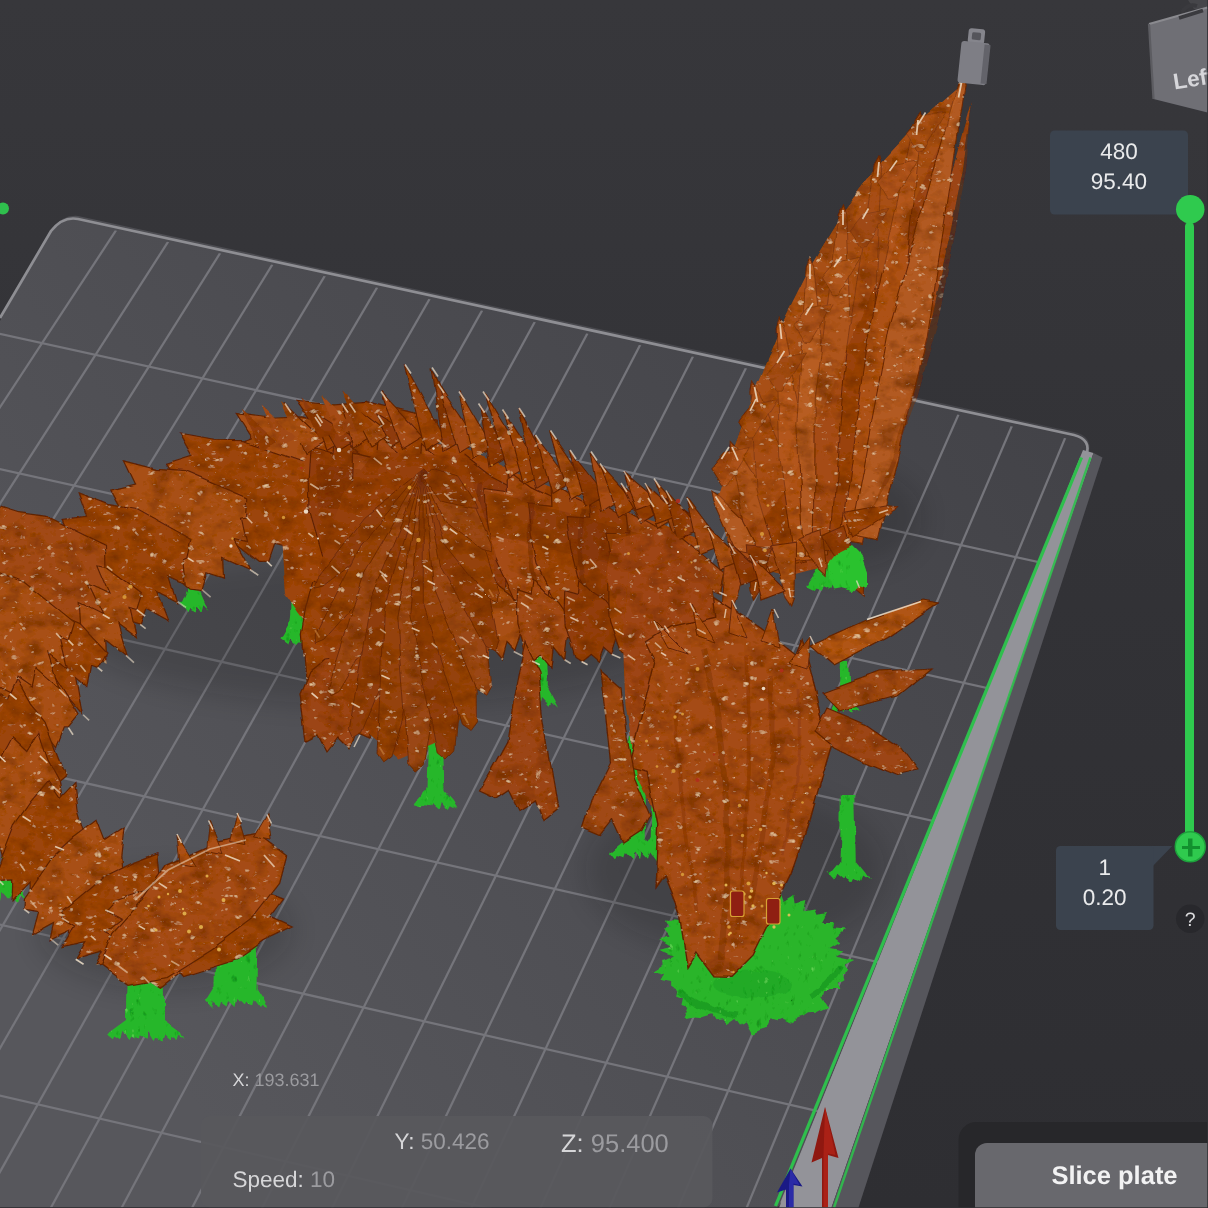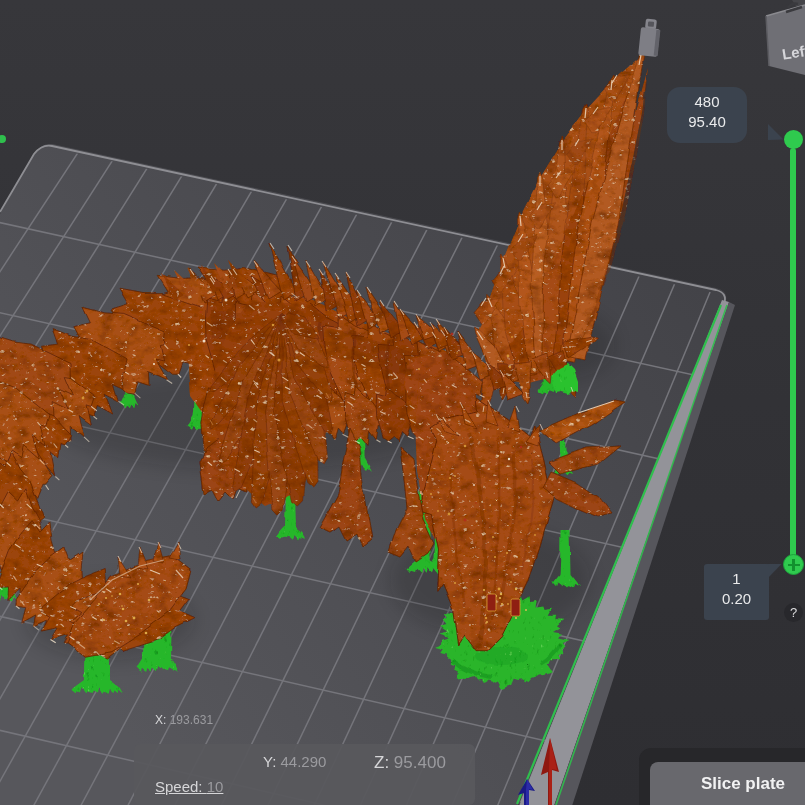--- a/index.html
+++ b/index.html
@@ -524,27 +524,27 @@
       <polygon points="766,16 805,5 805,75 769,66" fill="#6f6f75"></polygon>
       <path d="M 766,16 L 805,5" stroke="#8a8a8f" stroke-width="1.5" fill="none"></path>
       <path d="M 766,16 L 769,66" stroke="#5c5c61" stroke-width="1.5" fill="none"></path>
       <g transform="rotate(-9 793 52)">
         <text x="782" y="58" font-family="Liberation Sans, sans-serif" font-size="15" font-weight="bold" fill="#d6d6da">Left</text>
       </g>
       <path d="M 788,8 q 4,-6 10,-4 M 786,12 l 16,-5" stroke="#3a3a3e" stroke-width="2.5" fill="none"></path>
       <polygon points="768,124 783.5,139.5 768,140" fill="#3b434e"></polygon>
       <polygon points="766,564 781.5,564 766,580" fill="#3b434e"></polygon>
     </svg>
-<div class="tt" style="left:667px;top:87px;width:80px;height:51px;padding-top:5px;border-radius:13px;">480<br>95.40</div>
+<div class="tt" style="left:700px;top:87px;width:92px;height:51px;padding-top:5px;">480<br>95.40</div>
 <div class="abs" style="left:790px;top:148px;width:6px;height:410px;background:#2fca4e;border-radius:3px;"></div>
 <div class="abs" style="left:784px;top:130px;width:19px;height:19px;background:#2fca4e;border-radius:50%;"></div>
 <div class="tt" style="left:704px;top:564px;width:65px;height:51px;padding-top:5px;">1<br>0.20</div>
 <div class="abs" style="left:783px;top:554px;width:21px;height:21px;background:#2fca4e;border:1.5px solid #1da23c;border-radius:50%;box-sizing:border-box;"></div>
 <div class="abs" style="left:787.5px;top:563.7px;width:12px;height:2.6px;background:#12912e;"></div>
 <div class="abs" style="left:792.2px;top:558.5px;width:2.6px;height:12px;background:#12912e;"></div>
 <div class="abs" style="left:784px;top:603px;width:19px;height:19px;background:#28282c;border-radius:50%;color:#dcdcde;font-size:13px;text-align:center;line-height:19px;">?</div>
 <div class="abs" style="left:639px;top:748px;width:166px;height:57px;background:#27272a;border-radius:12px 0 0 0;"></div>
 <div class="abs" style="left:650px;top:762px;width:186px;height:50px;background:#68686d;border-radius:8px;color:#f2f2f3;font-size:17px;font-weight:bold;text-align:center;line-height:44px;">Slice plate</div>
 <div class="abs" style="left:134px;top:744px;width:341px;height:61px;background:rgba(88,88,92,0.94);border-radius:6px;"></div>
 <div class="abs" style="left:155px;top:713px;font-size:12px;color:#d6d6d8;">X: <span style="color:#9b9b9f">193.631</span></div>
-<div class="abs" style="left:263px;top:753px;font-size:15px;color:#d6d6d8;">Y: <span style="color:#9b9b9f">44.290</span></div>
+<div class="abs" style="left:263px;top:753px;font-size:15px;color:#d6d6d8;">Y: <span style="color:#9b9b9f">50.426</span></div>
 <div class="abs" style="left:374px;top:753px;font-size:17px;color:#d6d6d8;">Z: <span style="color:#9b9b9f">95.400</span></div>
-<div class="abs" style="left:155px;top:778px;font-size:15px;color:#d6d6d8;text-decoration:underline;">Speed: <span style="color:#9b9b9f">10</span></div>
+<div class="abs" style="left:155px;top:778px;font-size:15px;color:#d6d6d8;">Speed: <span style="color:#9b9b9f">10</span></div>
 </div>
 </body></html>

